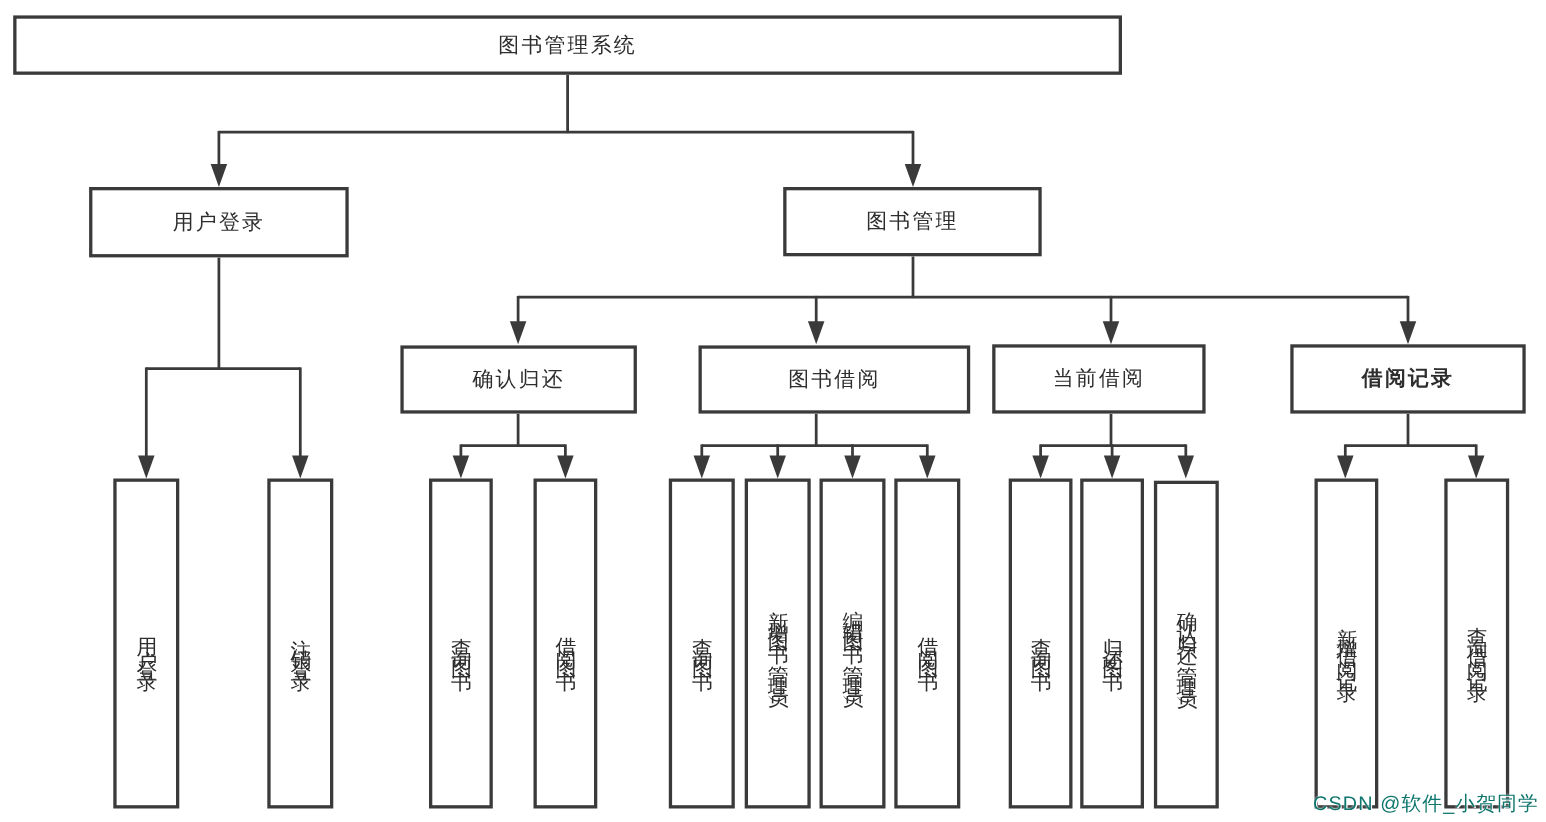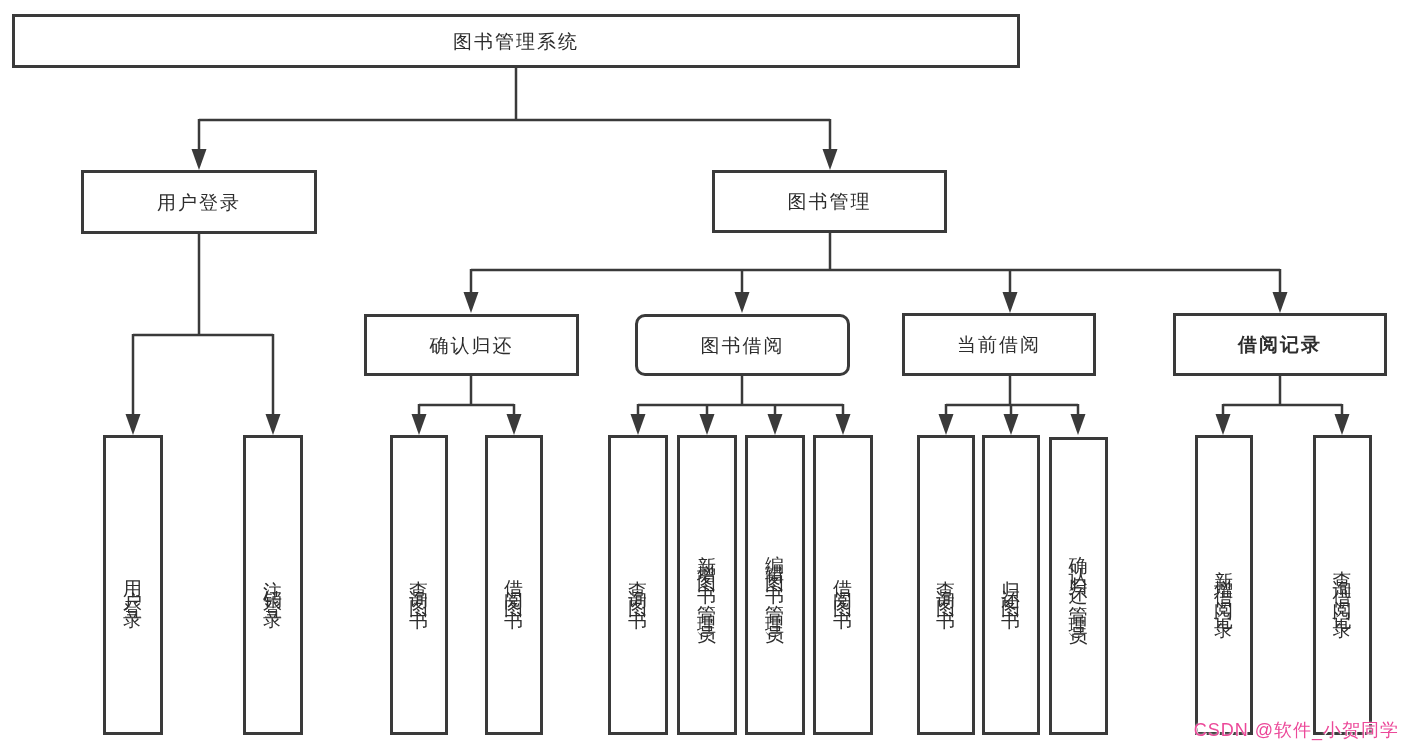--- a/index.html
+++ b/index.html
@@ -39,21 +39,21 @@
     writing-mode: vertical-rl;
     letter-spacing: 10px;
     padding: 8px 0;
     font-size: 19px;
   }
   .watermark {
     position: absolute;
     right: 6px;
     bottom: 5px;
     font-size: 18px;
-    color: #ec4899;
+    color: #0f766e;
     letter-spacing: 1px;
     text-shadow: 0 0 2px #ffffff, 1px 1px 0 #ffffff;
     white-space: nowrap;
   }
 </style>
 </head>
 <body>
 
 <div class="canvas">
 
@@ -132,21 +132,21 @@
       <polygon points="1334.5,414 1349.5,414 1342,435" stroke="none"></polygon>
     </g>
   </svg>
 
   <div class="box" style="left:12px; top:14px; width:1008px; height:54px;">图书管理系统</div>
 
   <div class="box" style="left:81px; top:170px; width:236px; height:64px;">用户登录</div>
   <div class="box" style="left:712px; top:170px; width:235px; height:63px;">图书管理</div>
 
   <div class="box" style="left:364px; top:314px; width:215px; height:62px;">确认归还</div>
-  <div class="box" style="left:635px; top:314px; width:215px; height:62px;border-radius:10px;">图书借阅</div>
+  <div class="box" style="left:635px; top:314px; width:247px; height:62px;">图书借阅</div>
   <div class="box" style="left:902px; top:313px; width:194px; height:63px;">当前借阅</div>
   <div class="box" style="left:1173px; top:313px; width:214px; height:63px;font-weight:bold;">借阅记录</div>
 
   <div class="box vbox" style="left:103px; top:435px; width:60px; height:300px;">用户登录</div>
   <div class="box vbox" style="left:243px; top:435px; width:60px; height:300px;">注销登录</div>
 
   <div class="box vbox" style="left:390px; top:435px; width:58px; height:300px;">查询图书</div>
   <div class="box vbox" style="left:485px; top:435px; width:58px; height:300px;">借阅图书</div>
 
   <div class="box vbox" style="left:608px; top:435px; width:60px; height:300px;">查询图书</div>

